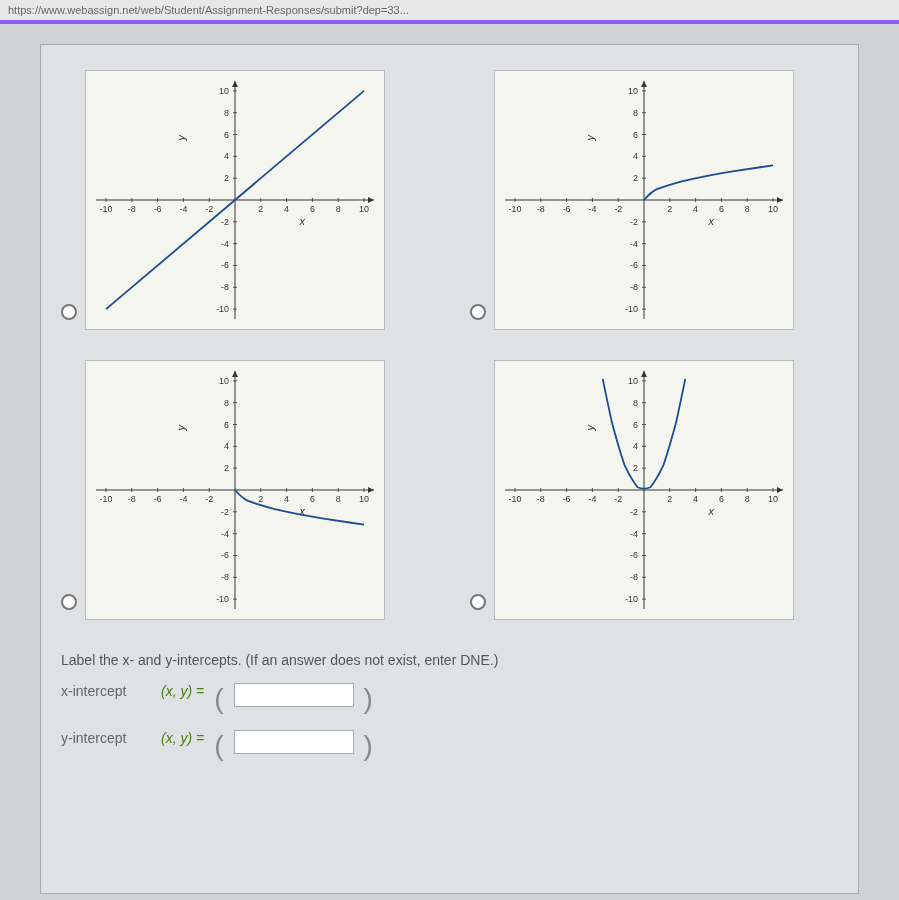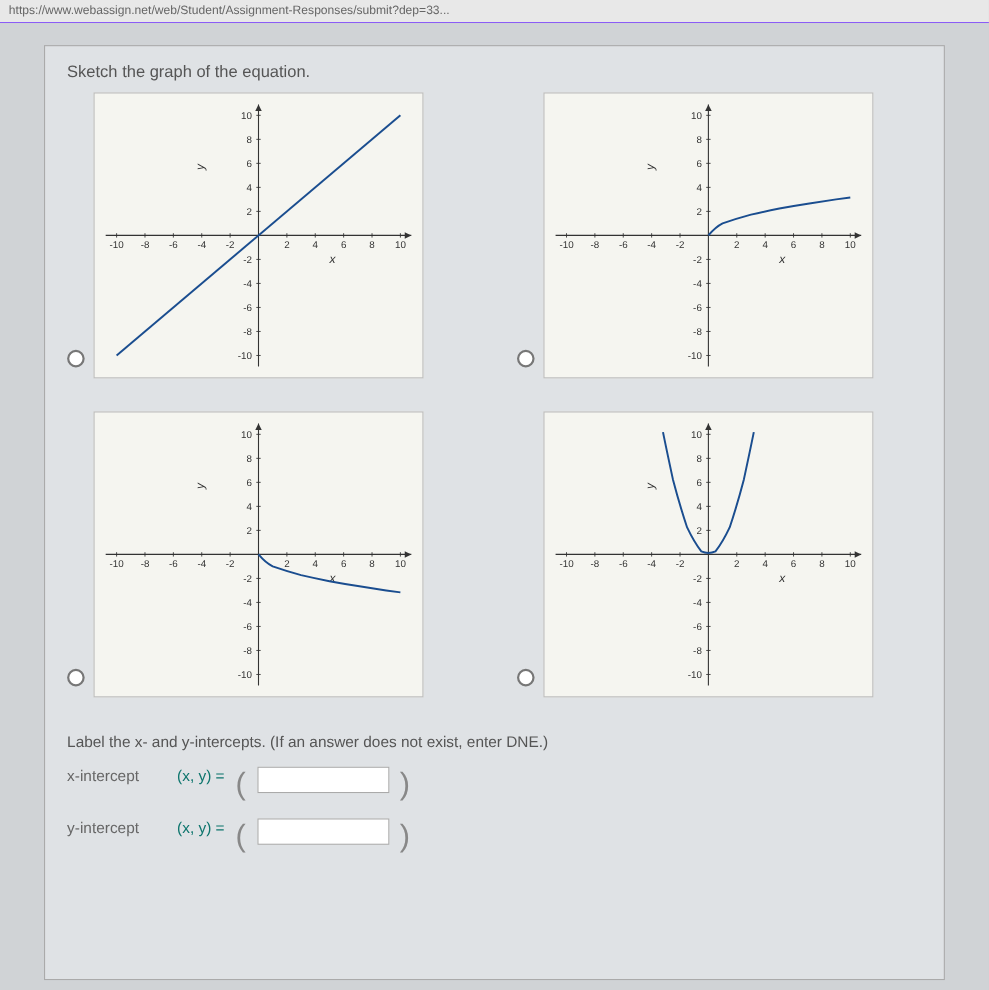--- a/index.html
+++ b/index.html
@@ -8,21 +8,21 @@
       background: #c5c8cc;
       width: 899px;
       height: 900px;
       overflow: hidden;
     }
     .url-bar {
       background: #e8e8e8;
       padding: 4px 8px;
       font-size: 11px;
       color: #666;
-      border-bottom: 1px solid #8b5cf6;
+      border-bottom: 4px solid #8b5cf6;
       white-space: nowrap;
       overflow: hidden;
     }
     .content-wrapper {
       background: #d0d3d6;
       padding: 20px 40px;
     }
     .question-card {
       background: #dfe2e5;
       border: 1px solid #aaa;
@@ -80,21 +80,22 @@
       align-items: flex-start;
       gap: 10px;
       margin-bottom: 15px;
       font-size: 14px;
     }
     .intercept-label {
       width: 90px;
       color: #666;
     }
     .xy-label {
-      color: #0f766e;
+      font-style: italic;
+      color: #4d7c0f;
     }
     .paren {
       font-size: 28px;
       color: #888;
       font-weight: 300;
     }
     .intercept-input {
       width: 120px;
       height: 24px;
       border: 1px solid #aaa;
@@ -110,21 +111,20 @@
   </style>
 </head>
 <body>
 
 <div class="url-bar">
   <span>https://www.webassign.net/web/Student/Assignment-Responses/submit?dep=33...</span>
 </div>
 
 <div class="content-wrapper">
   <div class="question-card">
-    <div class="instruction">Sketch the graph of the equation.</div>
 
     <div class="graphs-grid">
 
       <div class="graph-option">
         <div class="radio-wrap">
             <div class="radio"></div>
           </div>
         <svg class="graph-svg" width="300" height="260" viewBox="0 0 300 260">
           <g transform="translate(150,130)">
             <line class="axis-line" x1="-140" y1="0" x2="140" y2="0"></line>

